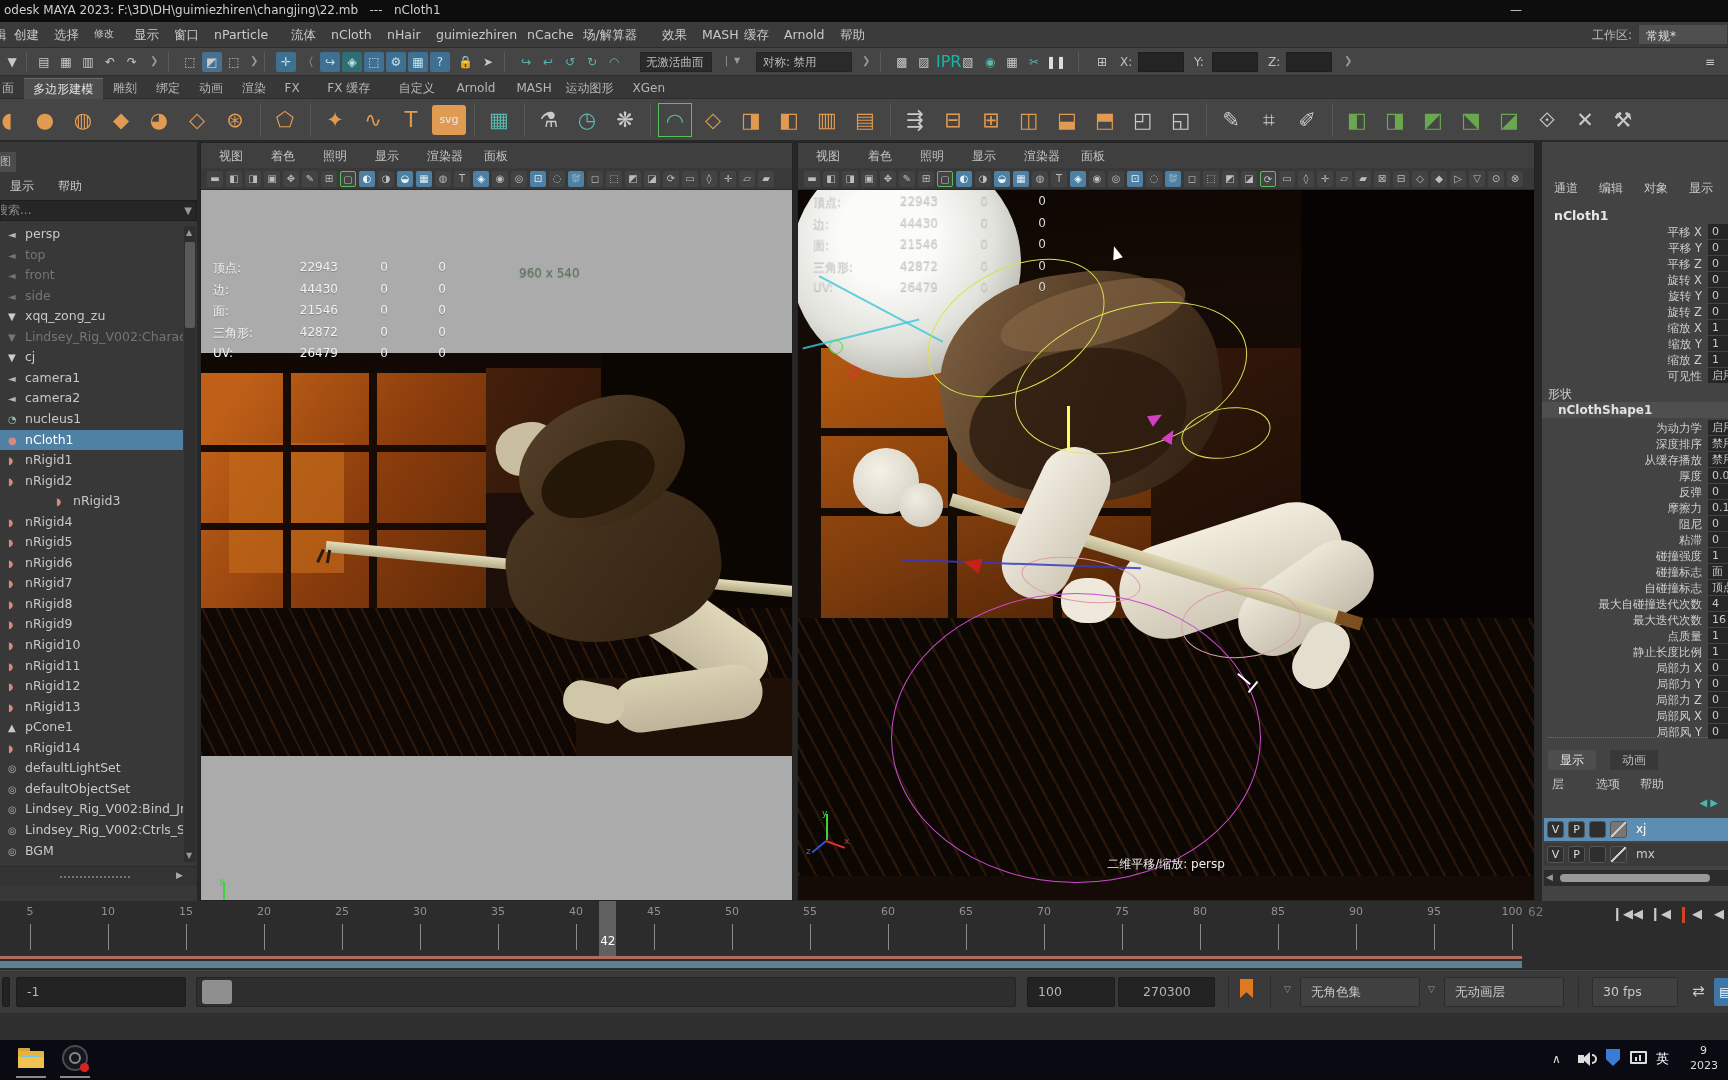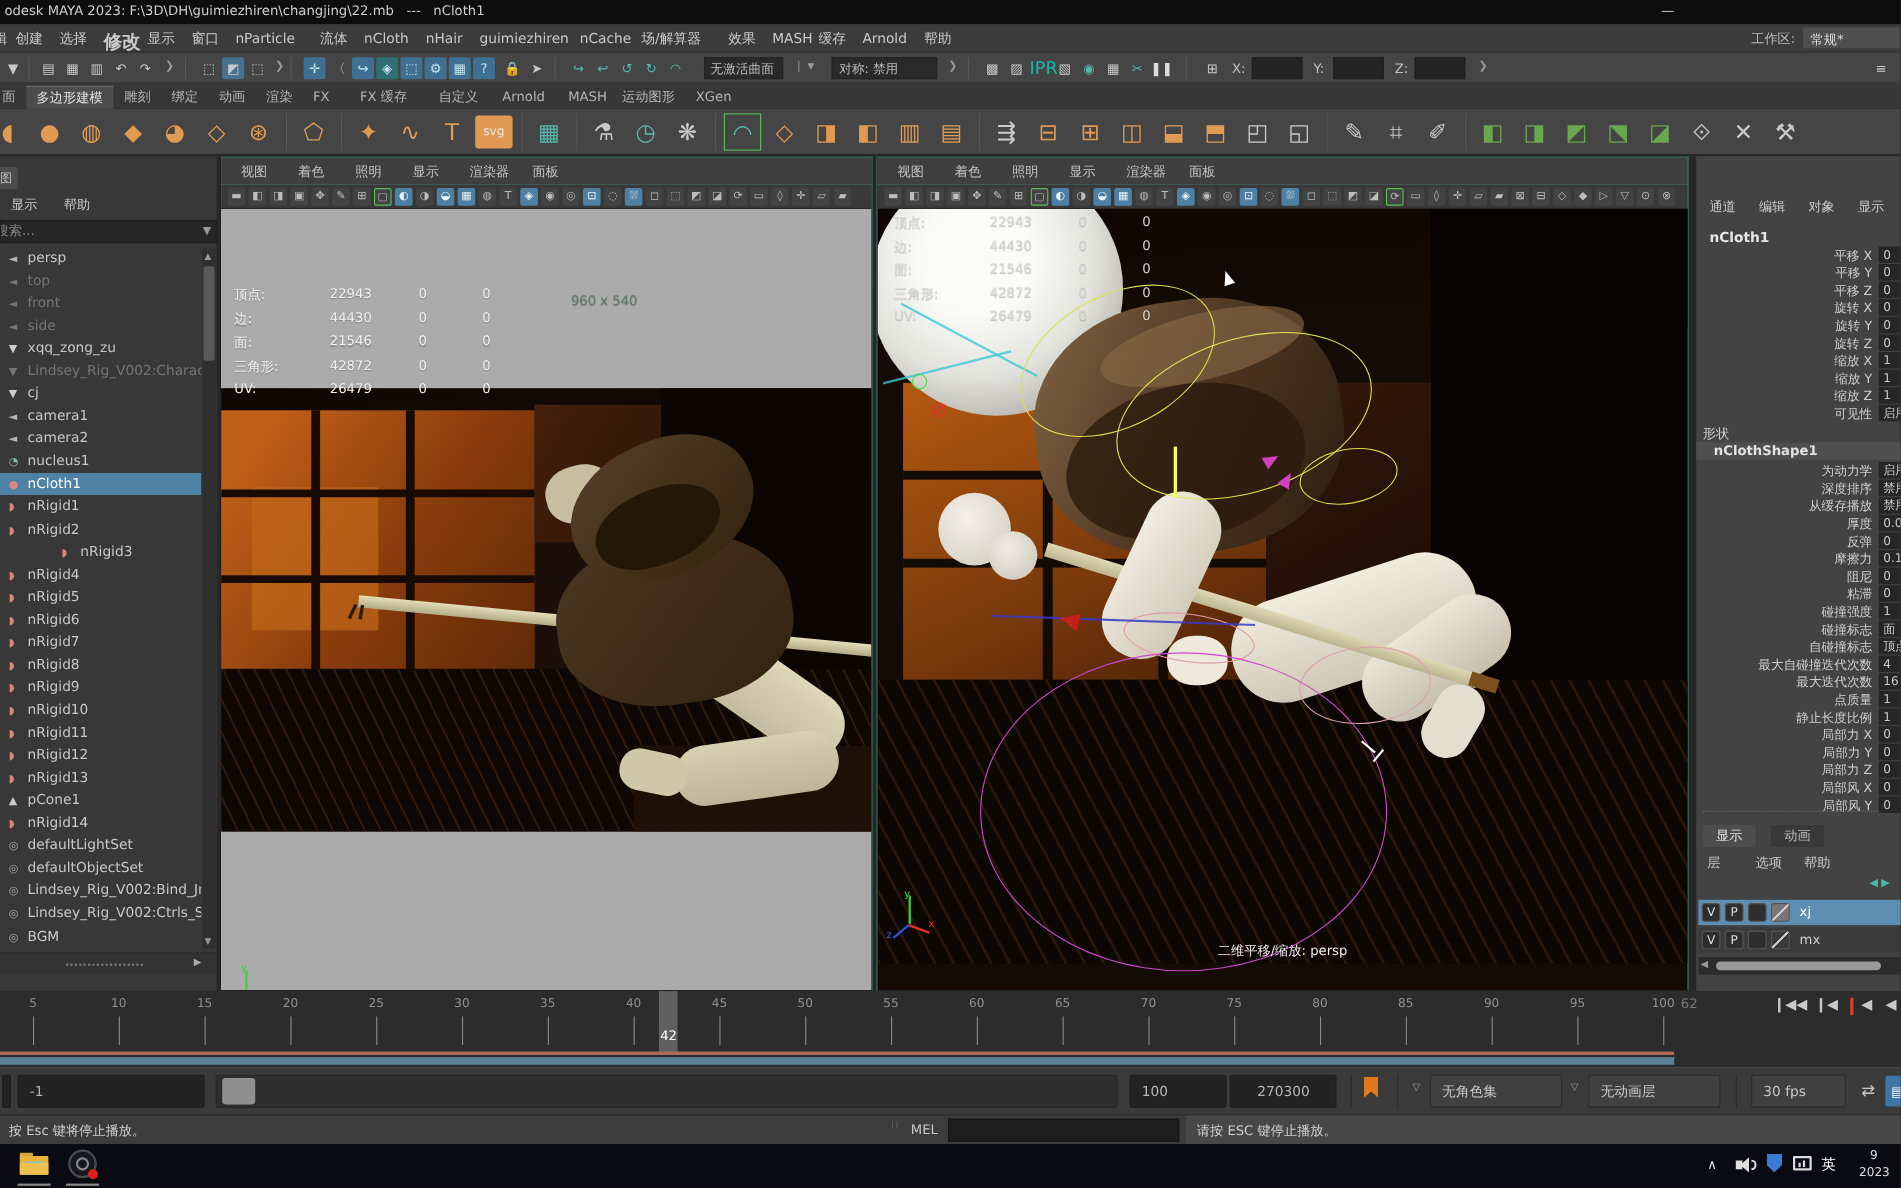--- a/index.html
+++ b/index.html
@@ -87,21 +87,21 @@
 
   <div class="abs" id="titlebar">
     <span class="t">odesk MAYA 2023: F:\3D\DH\guimiezhiren\changjing\22.mb   ---   nCloth1</span>
     <span class="t" style="left:1510px;">—</span>
   </div>
 
   <div class="abs" id="menubar">
       <div style="position: absolute; left: -6px; top: 5px; color: rgb(201, 201, 201); font-size: 12.5px;">辑</div>
       <div style="position: absolute; left: 14px; top: 5px; color: rgb(201, 201, 201); font-size: 12.5px;">创建</div>
       <div style="position: absolute; left: 54px; top: 5px; color: rgb(201, 201, 201); font-size: 12.5px;">选择</div>
-      <div style="position: absolute; left: 94px; top: 5px; color: rgb(201, 201, 201); font-size: 17px; font-weight: bold;">修改</div>
+      <div style="position: absolute; left: 94px; top: 5px; color: rgb(201, 201, 201); font-size: 10px;">修改</div>
       <div style="position: absolute; left: 134px; top: 5px; color: rgb(201, 201, 201); font-size: 12.5px;">显示</div>
       <div style="position: absolute; left: 174px; top: 5px; color: rgb(201, 201, 201); font-size: 12.5px;">窗口</div>
       <div style="position: absolute; left: 214px; top: 5px; color: rgb(201, 201, 201); font-size: 12.5px;">nParticle</div>
       <div style="position: absolute; left: 291px; top: 5px; color: rgb(201, 201, 201); font-size: 12.5px;">流体</div>
       <div style="position: absolute; left: 331px; top: 5px; color: rgb(201, 201, 201); font-size: 12.5px;">nCloth</div>
       <div style="position: absolute; left: 387px; top: 5px; color: rgb(201, 201, 201); font-size: 12.5px;">nHair</div>
       <div style="position: absolute; left: 436px; top: 5px; color: rgb(201, 201, 201); font-size: 12.5px;">guimiezhiren</div>
       <div style="position: absolute; left: 527px; top: 5px; color: rgb(201, 201, 201); font-size: 12.5px;">nCache</div>
       <div style="position: absolute; left: 583px; top: 5px; color: rgb(201, 201, 201); font-size: 12.5px;">场/解算器</div>
       <div style="position: absolute; left: 662px; top: 5px; color: rgb(201, 201, 201); font-size: 12.5px;">效果</div>
@@ -781,29 +781,20 @@
     <div style="position:absolute;left:1284px;top:13px;color:#999;font-size:9px;">▽</div>
     <div class="rb-box" style="left:1300px;width:120px;">无角色集</div>
     <div style="position:absolute;left:1428px;top:13px;color:#999;font-size:9px;">▽</div>
     <div class="rb-box" style="left:1444px;width:120px;">无动画层</div>
     <div class="rb-sep" style="left:1578px;"></div>
     <div class="rb-box" style="left:1592px;width:86px;">30 fps</div>
     <div style="position:absolute;left:1692px;top:11px;color:#c9c9c9;font-size:15px;">⇄</div>
     <div style="position:absolute;left:1714px;top:7px;width:22px;height:28px;background:#3f76a8;border-radius:2px;color:#fff;text-align:center;line-height:28px;font-size:12px;">▤</div>
   </div>
 
-  <div class="abs" id="cmdline">
-    <div style="position:absolute;left:8px;top:6px;color:#cfcfcf;font-size:12px;">按 Esc 键将停止播放。</div>
-    <div style="position:absolute;left:810px;top:4px;color:#666;font-size:9px;letter-spacing:1px;">⁞⁞</div>
-    <div style="position:absolute;left:828px;top:6px;color:#c9c9c9;font-size:12px;">MEL</div>
-    <div style="position:absolute;left:862px;top:3px;width:210px;height:21px;background:#1e1e1e;border:1px solid #151515;"></div>
-    <div style="position:absolute;left:1078px;top:0;width:650px;height:27px;background:#474747;">
-      <span style="position:absolute;left:10px;top:6px;color:#d0d0d0;font-size:12px;">请按 ESC 键停止播放。</span>
-    </div>
-  </div>
 
   <div class="abs" id="taskbar">
     <div style="position:absolute;left:18px;top:8px;width:26px;height:20px;">
       <div style="position:absolute;left:0;top:0;width:12px;height:5px;background:#d8a43c;border-radius:1px;"></div>
       <div style="position:absolute;left:0;top:3px;width:26px;height:17px;background:#e8b33c;border-radius:1px;"></div>
       <div style="position:absolute;left:4px;top:8px;width:18px;height:12px;background:#74c6e8;border-radius:1px;"></div>
       <div style="position:absolute;left:0;top:9px;width:26px;height:11px;background:#f0c050;border-radius:1px;"></div>
     </div>
     <div class="tb-ul" style="left:16px;width:30px;"></div>
     <div style="position:absolute;left:62px;top:5px;width:26px;height:26px;border-radius:50%;background:#16161e;border:2px solid #4a4a52;">

